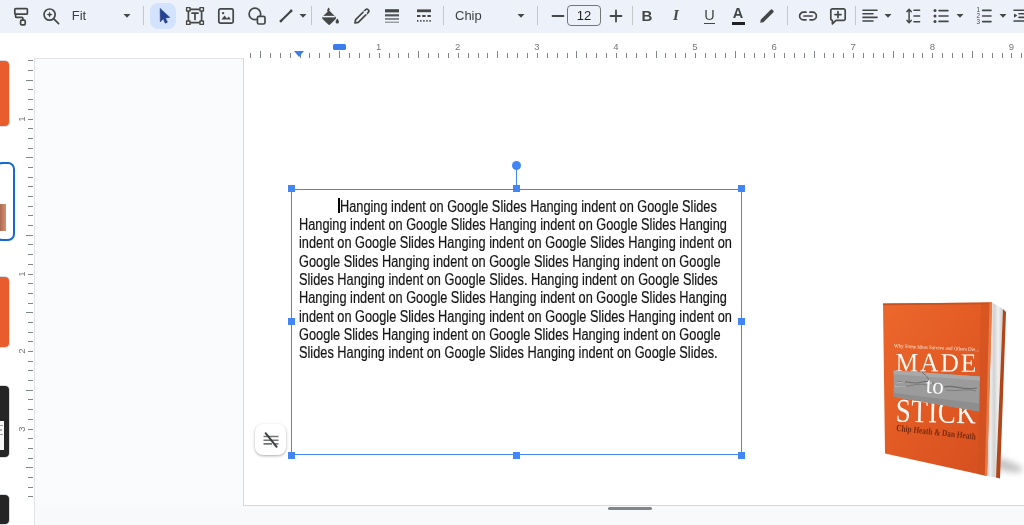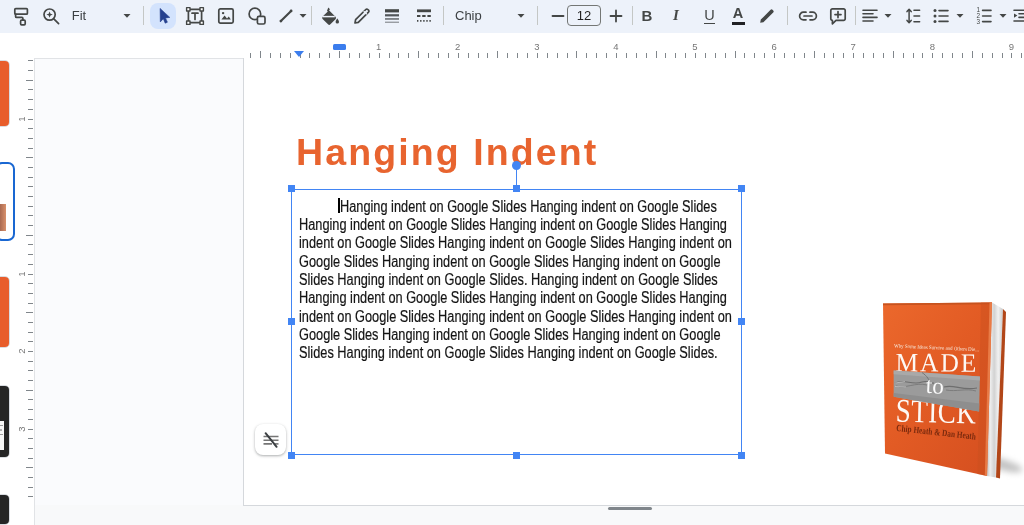--- a/index.html
+++ b/index.html
@@ -357,21 +357,20 @@
       <div style="position:absolute;inset:0;background:#252525;"></div>
       <div style="position:absolute;left:0px;top:35px;width:8px;height:29px;background:#f7f7f7;">
         <div style="margin:4px 1px 0 2px;height:1.5px;background:#9a9a9a;"></div>
         <div style="margin:3px 2px 0 2px;height:1.5px;background:#b0b0b0;"></div>
         <div style="margin:3px 1px 0 2px;height:1.5px;background:#9a9a9a;"></div>
       </div>
     </div>
 <div style="position:absolute;left:-5px;top:493.5px;width:14.5px;height:31.5px;border:1px solid #d9dce1;border-radius:5px;box-sizing:border-box;overflow:hidden;background:#fff;">
       <div style="position:absolute;inset:0;background:#252525;"></div>
     </div>
-<div style="position:absolute;left:296px;top:131px;font-size:37.5px;font-weight:bold;color:#e8642f;letter-spacing:2.1px;">Hanging Indent</div>
 <div style="position:absolute;left:0;top:0;font-size:15.8px;color:#141414;letter-spacing:0;-webkit-text-stroke:0.2px #141414;">
       <div style="position:absolute;left:340.0px;top:197.50px;white-space:nowrap;transform:scaleX(0.808);transform-origin:0 0;">Hanging indent on Google Slides Hanging indent on Google Slides</div>
       <div style="position:absolute;left:299.4px;top:215.85px;white-space:nowrap;transform:scaleX(0.808);transform-origin:0 0;">Hanging indent on Google Slides Hanging indent on Google Slides Hanging</div>
       <div style="position:absolute;left:299.4px;top:234.20px;white-space:nowrap;transform:scaleX(0.808);transform-origin:0 0;">indent on Google Slides Hanging indent on Google Slides Hanging indent on</div>
       <div style="position:absolute;left:299.4px;top:252.55px;white-space:nowrap;transform:scaleX(0.808);transform-origin:0 0;">Google Slides Hanging indent on Google Slides Hanging indent on Google</div>
       <div style="position:absolute;left:299.4px;top:270.90px;white-space:nowrap;transform:scaleX(0.808);transform-origin:0 0;">Slides Hanging indent on Google Slides. Hanging indent on Google Slides</div>
       <div style="position:absolute;left:299.4px;top:289.25px;white-space:nowrap;transform:scaleX(0.808);transform-origin:0 0;">Hanging indent on Google Slides Hanging indent on Google Slides Hanging</div>
       <div style="position:absolute;left:299.4px;top:307.60px;white-space:nowrap;transform:scaleX(0.808);transform-origin:0 0;">indent on Google Slides Hanging indent on Google Slides Hanging indent on</div>
       <div style="position:absolute;left:299.4px;top:325.95px;white-space:nowrap;transform:scaleX(0.808);transform-origin:0 0;">Google Slides Hanging indent on Google Slides Hanging indent on Google</div>
       <div style="position:absolute;left:299.4px;top:344.30px;white-space:nowrap;transform:scaleX(0.808);transform-origin:0 0;">Slides Hanging indent on Google Slides Hanging indent on Google Slides.</div>

